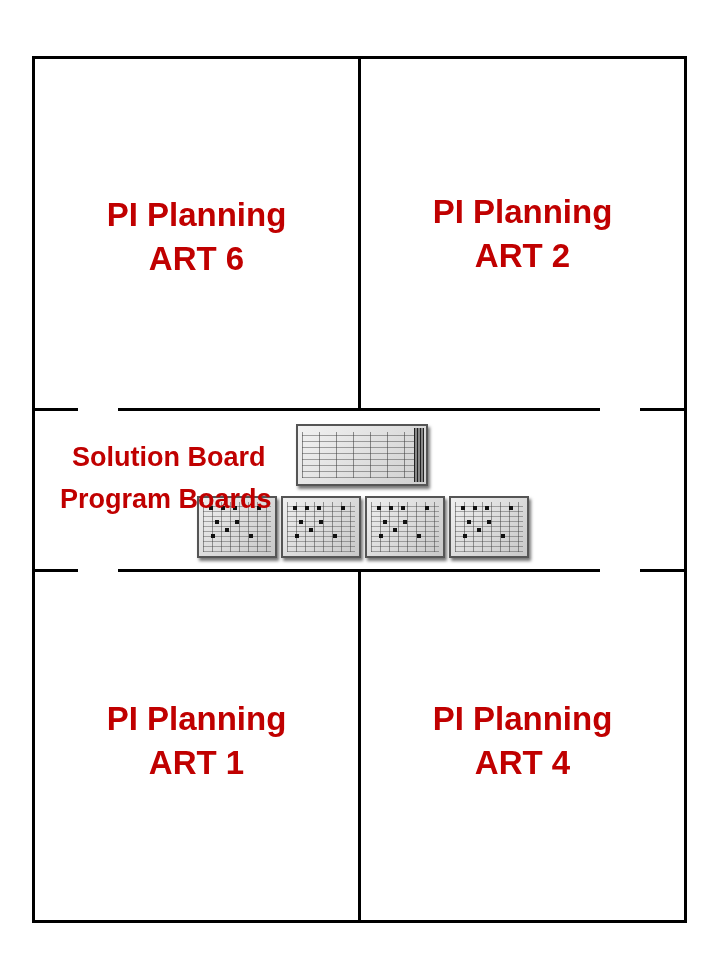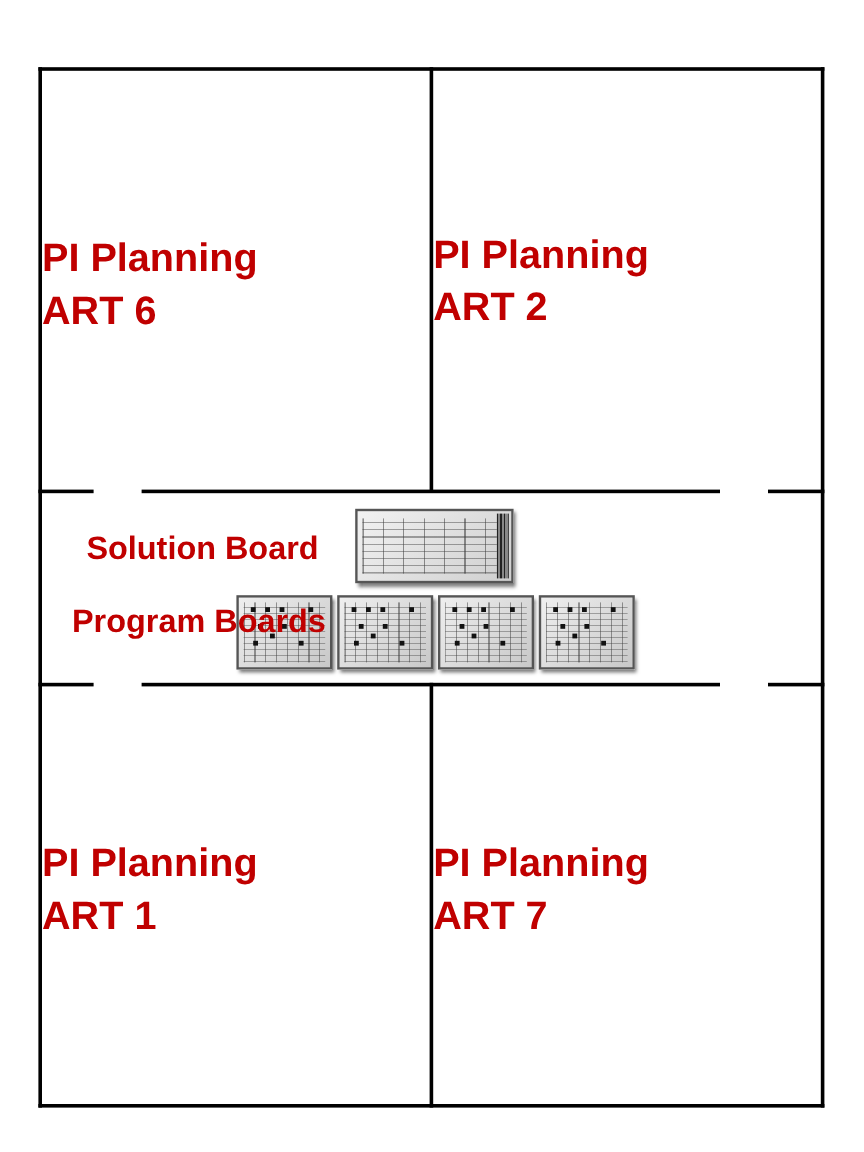--- a/index.html
+++ b/index.html
@@ -1,19 +1,19 @@
 <!DOCTYPE html>
 <html><head>
 <meta charset="utf-8">
 <style>
   html, body { margin:0; padding:0; }
   body { width:720px; height:960px; background:#ffffff; position:relative; overflow:hidden;
          font-family:"Liberation Sans", sans-serif; }
   .line { position:absolute; background:#000; }
-  .label { position:absolute; color:#C00000; font-weight:bold; 
+  .label { position:absolute; color:#C00000; font-weight:bold; text-align:center;
            font-size:33px; line-height:44px; }
   .side-label { position:absolute; color:#C00000; font-weight:bold; font-size:27px; white-space:nowrap; }
   .board { position:absolute; background:linear-gradient(135deg,#f2f2f2,#cfcfcf); border:2px solid #555;
            box-shadow:2px 3px 3px #777; overflow:hidden; }
   .board .grid { position:absolute; inset:6px 4px 6px 4px;
     background-image:
       repeating-linear-gradient(90deg, rgba(60,60,60,0.55) 0 1px, transparent 1px 17px),
       repeating-linear-gradient(0deg, rgba(60,60,60,0.45) 0 1px, transparent 1px 6px); }
   .board .strip { position:absolute; right:2px; top:2px; bottom:2px; width:10px;
     background:repeating-linear-gradient(90deg,#222 0 1px,#888 1px 3px); }
@@ -53,21 +53,21 @@
   <div class="label" style="left:361px;top:190px;width:323px;">
     <div>PI Planning</div>
     <div>ART 2</div>
   </div>
   <div class="label" style="left:35px;top:697px;width:323px;">
     <div>PI Planning</div>
     <div>ART 1</div>
   </div>
   <div class="label" style="left:361px;top:697px;width:323px;">
     <div>PI Planning</div>
-    <div>ART 7</div>
+    <div>ART 4</div>
   </div>
 
   <div class="board" style="left:296px;top:424px;width:128px;height:58px;">
     <div class="grid"></div>
     <div class="strip"></div>
   </div>
 
   <div class="pboard" style="left:197px;top:496px;width:76px;height:58px;">
     <div class="grid"></div>
     <div class="dot" style="left:10px;top:8px"></div>
@@ -111,14 +111,14 @@
       <div class="dot" style="left:34px;top:8px"></div>
       <div class="dot" style="left:58px;top:8px"></div>
     <div class="dot" style="left:16px;top:22px"></div>
       <div class="dot" style="left:36px;top:22px"></div>
       <div class="dot" style="left:26px;top:30px"></div>
     <div class="dot" style="left:12px;top:36px"></div>
       <div class="dot" style="left:50px;top:36px"></div>
   </div>
 
   <div class="side-label" style="left:72px;top:442px;">Solution Board</div>
-  <div class="side-label" style="left:60px;top:503px;">Program Boards</div>
+  <div class="side-label" style="left:60px;top:484px;">Program Boards</div>
 </div>
 
 </body></html>

